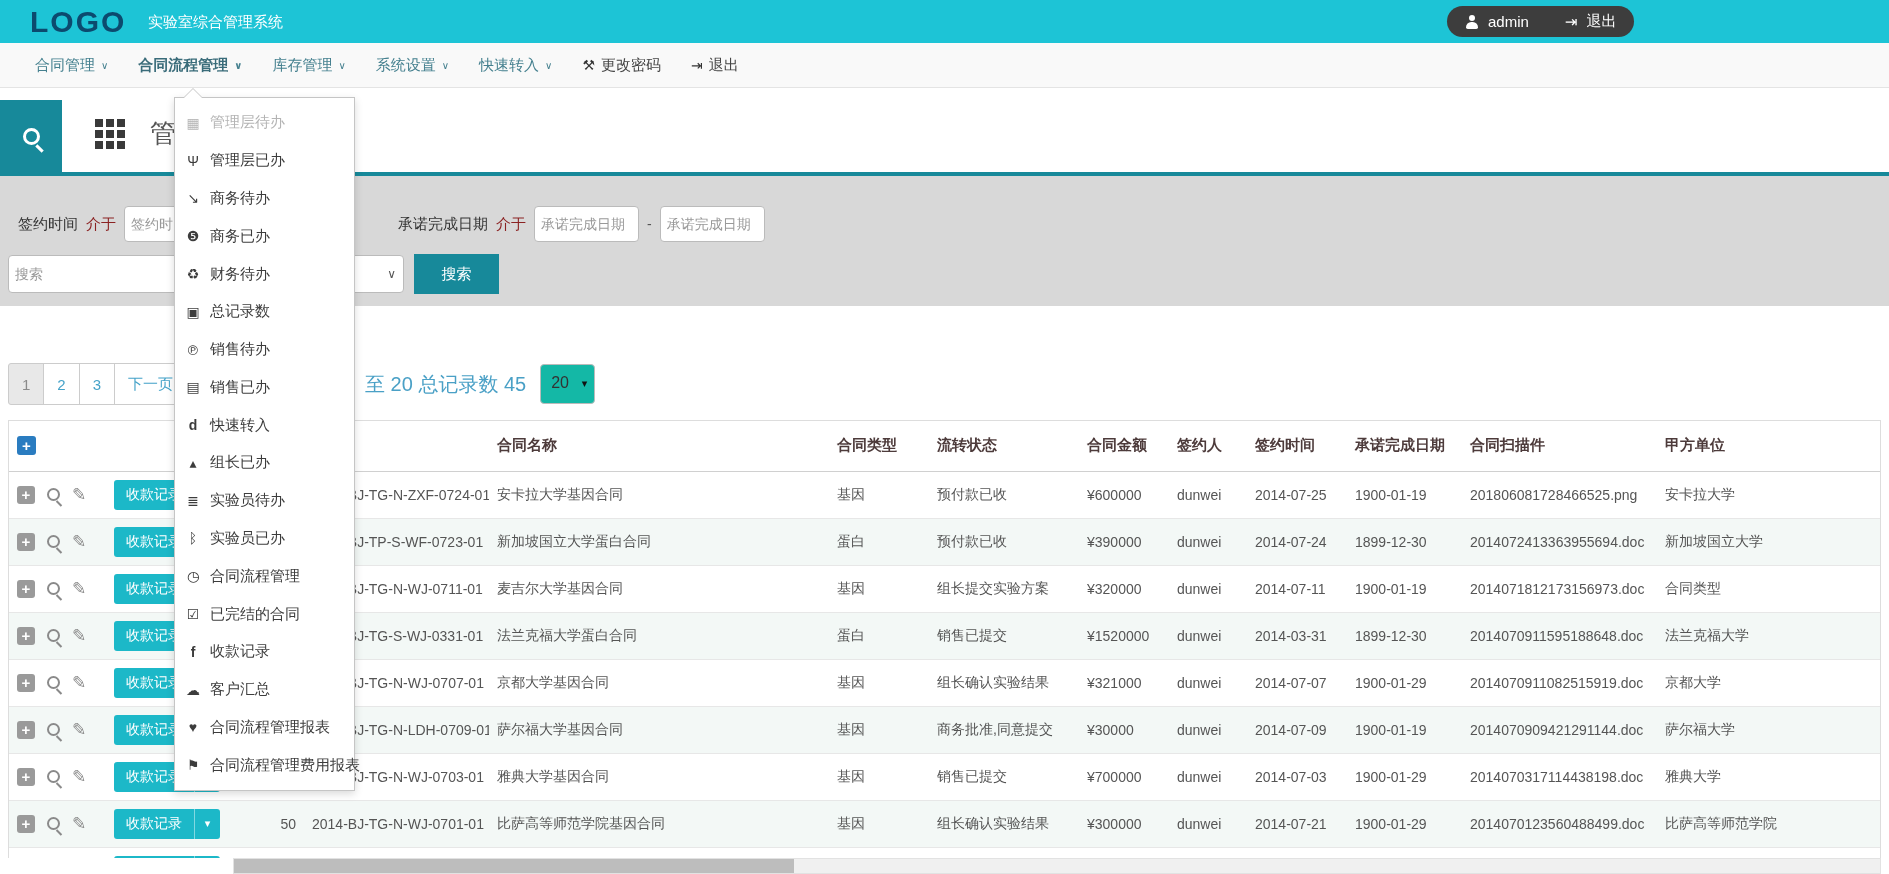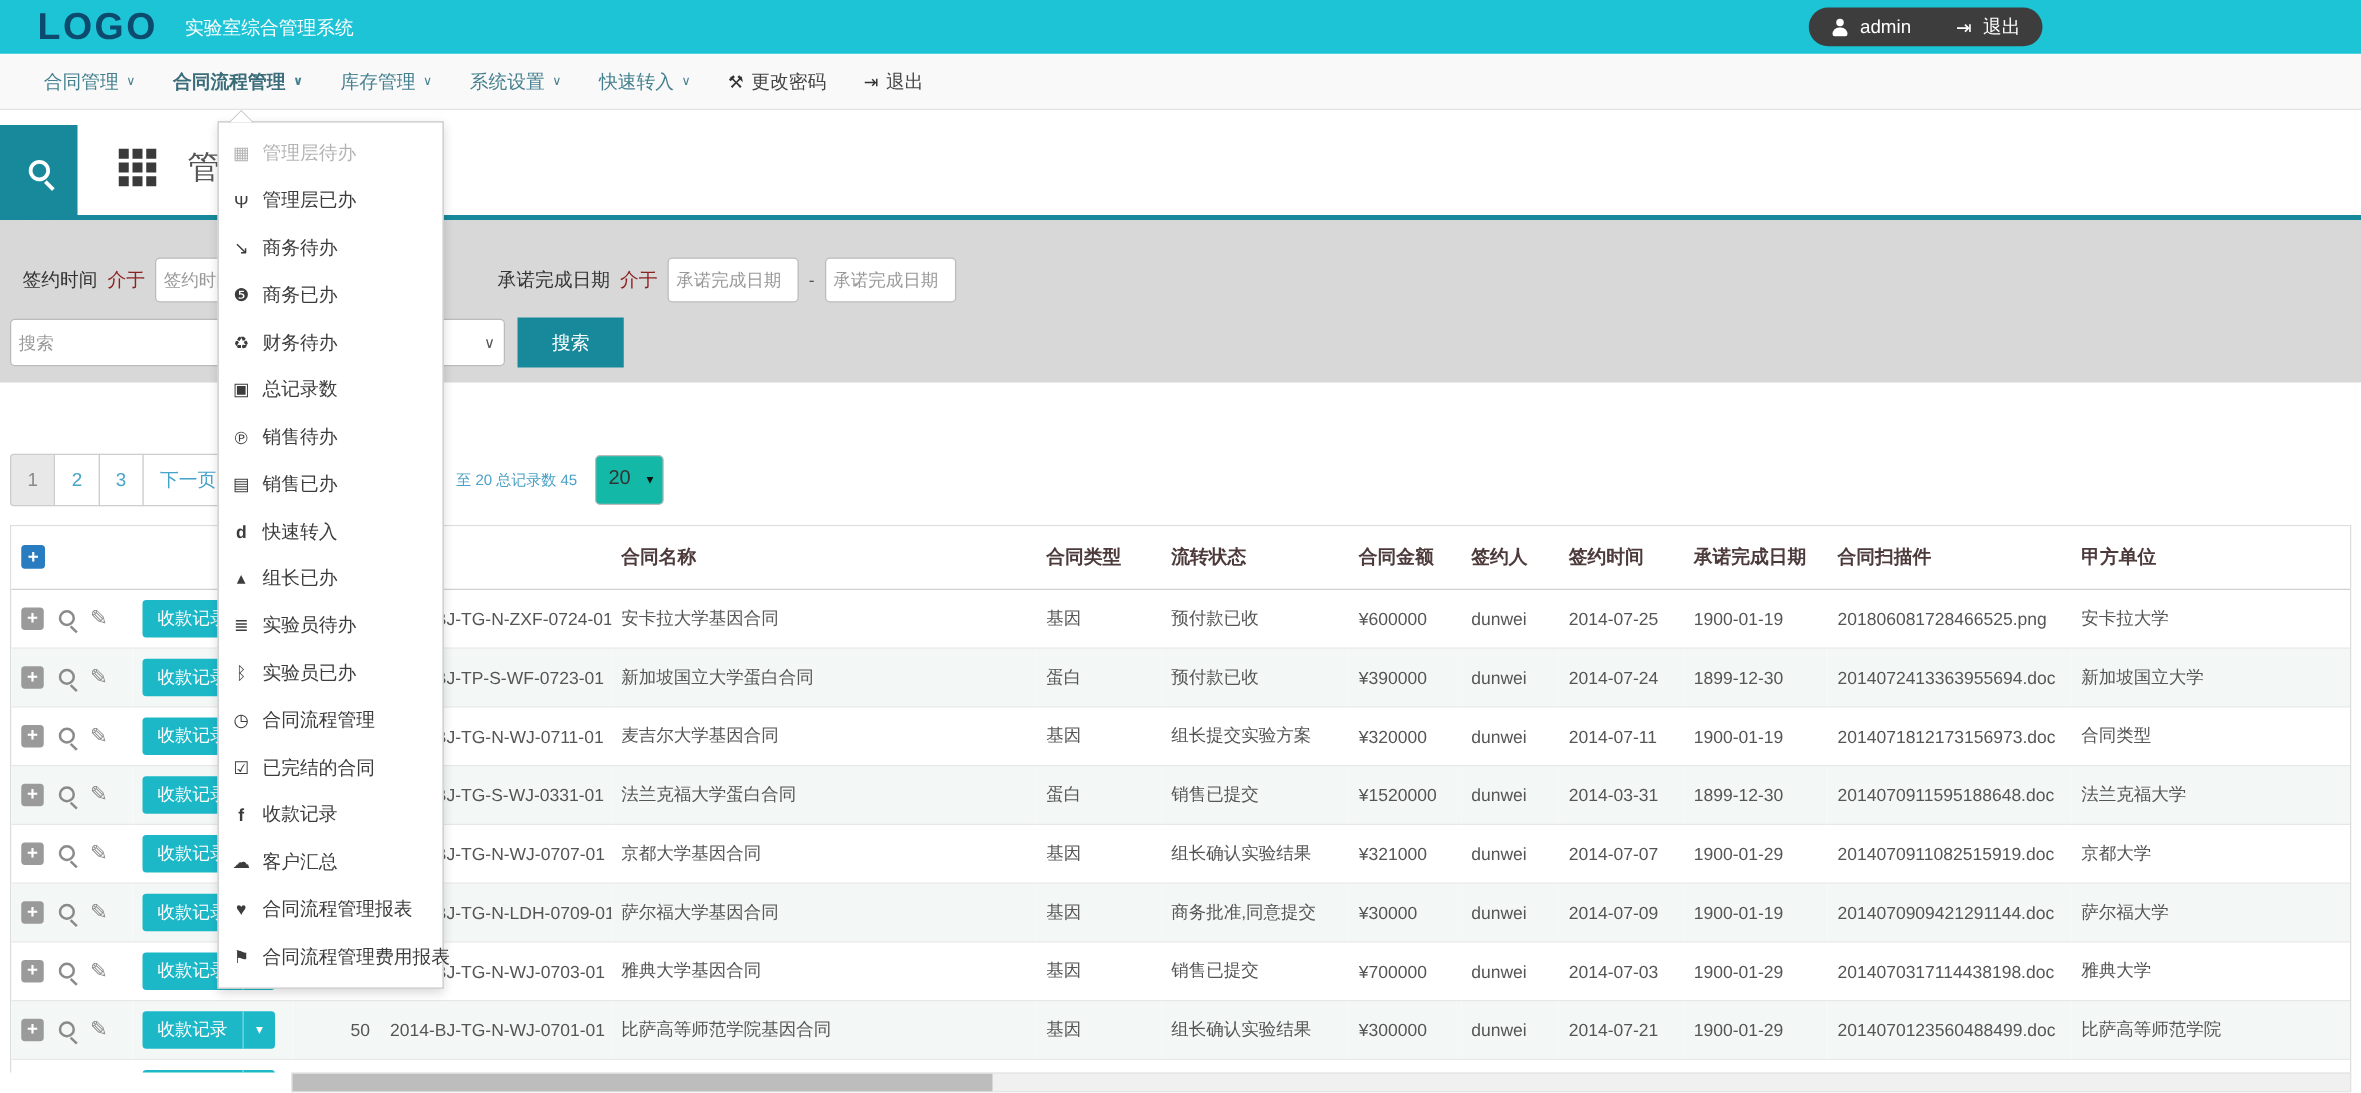--- a/index.html
+++ b/index.html
@@ -67,21 +67,21 @@
     border:none; font-size:15px; font-family:inherit; cursor:pointer; }
 
   
   .pager-row { margin:57px 0 0 8px; height:42px; display:flex; align-items:center; }
   .pages { display:flex; }
   .page-btn { min-width:33px; height:42px; padding:0 13px; background:#fff; border:1px solid #ccc;
     margin-left:-1px; display:flex; align-items:center; justify-content:center;
     color:#46a3c9; font-size:15px; cursor:pointer; white-space:nowrap; }
   .page-btn:first-child { margin-left:0; border-radius:3px 0 0 3px; }
   .page-btn.active { background:#e8e8e8; color:#8a8a8a; }
-  .pager-info { margin-left:178px; color:#4aa0c6; font-size:12px; white-space:nowrap; }
+  .pager-info { margin-left:178px; color:#4aa0c6; font-size:20px; white-space:nowrap; }
   .size-select { margin-left:14px; width:55px; height:40px; border:1px solid #bbb; border-radius:4px;
     background:#14b8a6; position:relative; font-size:16px; color:#333; cursor:pointer; }
   .size-select .val { position:absolute; left:10px; top:9px; }
   .size-select .sel-caret { position:absolute; right:7px; top:12px; font-size:11px; color:#111; }
 
   
   .table-wrap { margin:15px 0 0 8px; width:1873px; height:438px; overflow:hidden;
     border:1px solid #ddd; border-bottom:none; }
   table { border-collapse:collapse; table-layout:fixed; width:1873px; }
   th { height:50px; text-align:left; font-size:15px; color:#4d3b3b; font-weight:bold;

